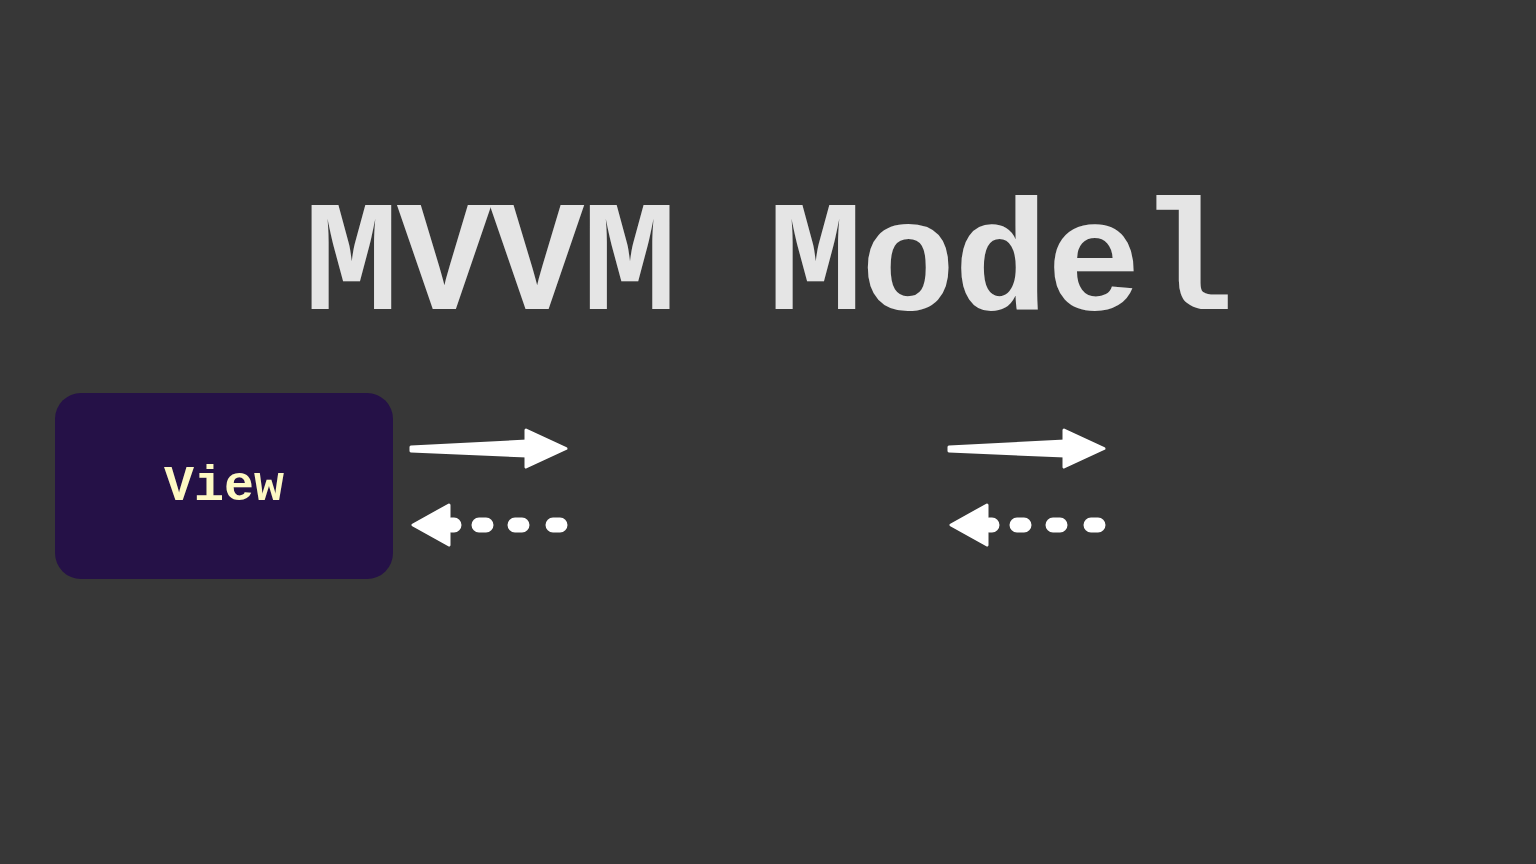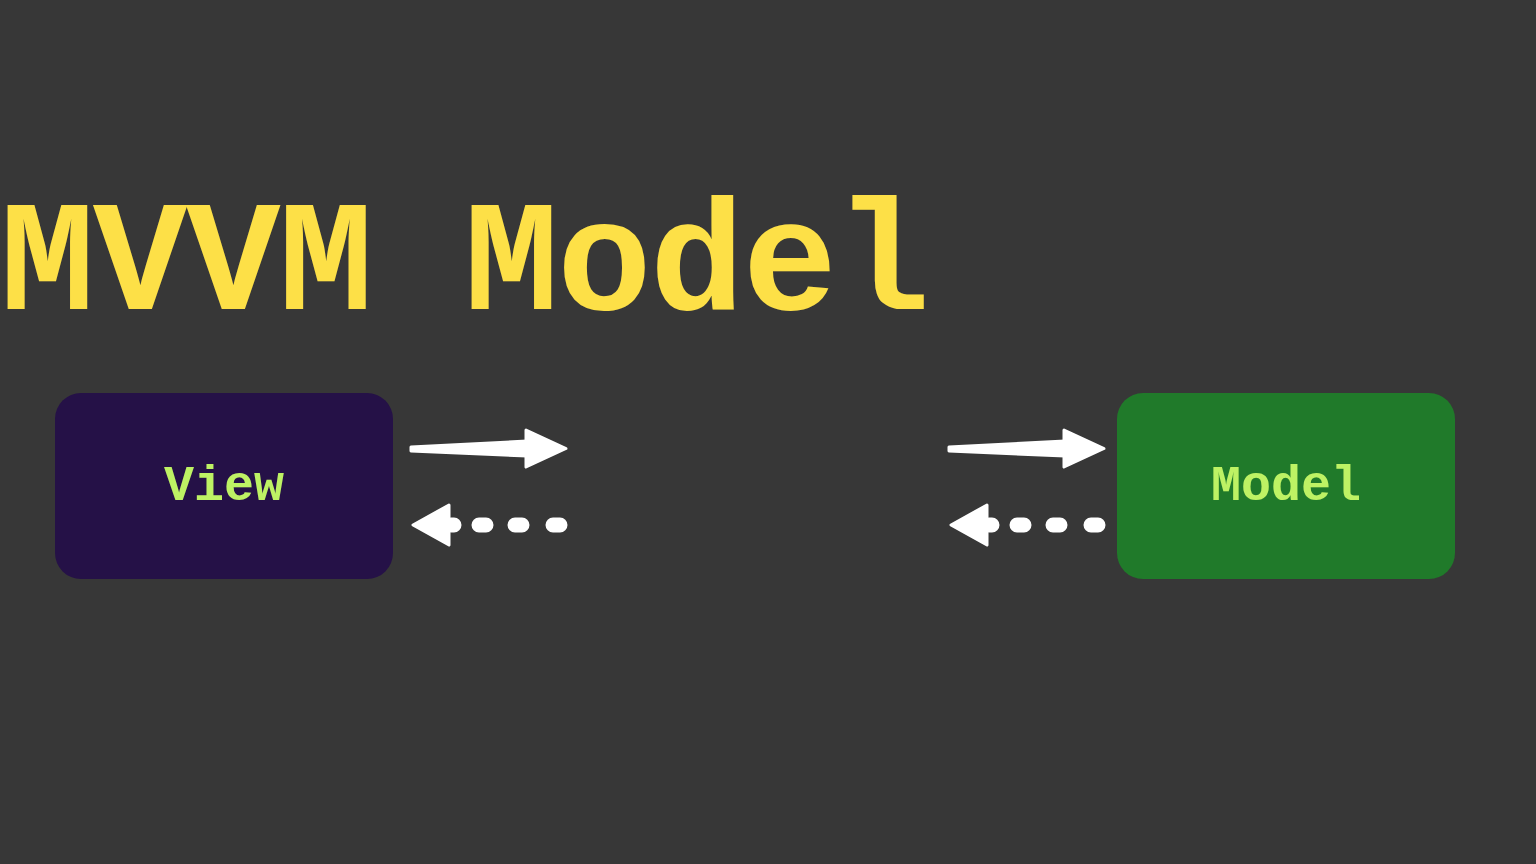--- a/index.html
+++ b/index.html
@@ -12,37 +12,38 @@
     height: 864px;
     background: #373737;
     overflow: hidden;
     font-family: "Liberation Mono", monospace;
   }
   .page-title {
     position: absolute;
     top: 188px;
     left: 0;
     width: 100%;
-    color: #fde047;
+    text-align: center;
+    color: #e5e5e5;
     font-size: 158px;
     font-weight: bold;
     line-height: 1;
     letter-spacing: -2px;
     white-space: nowrap;
   }
   .node {
     position: absolute;
     top: 393px;
     width: 338px;
     height: 186px;
     border-radius: 26px;
     display: flex;
     align-items: center;
     justify-content: center;
-    color: #bef264;
+    color: #fef9c3;
     font-size: 50px;
     font-weight: bold;
     white-space: nowrap;
   }
   .node-view       { left: 55px; }
   .node-view-model { left: 597px; }
   .node-model      { left: 1117px; }
   .connector {
     position: absolute;
   }
@@ -64,23 +65,20 @@
 
 <div class="stage">
 
   <div class="page-title">MVVM Model</div>
 
   <div class="node node-view" style="background-color: rgb(37, 17, 71);">
     <span>View</span>
   </div>
 
 
-  <div class="node node-model" style="background-color: rgb(32, 122, 42);">
-    <span>Model</span>
-  </div>
 
   <div class="connector solid-1">
     <svg width="166" height="52" viewBox="0 0 166 52" aria-hidden="true">
       <polygon class="arrow-shape" points="5,24 121,18 121,33 5,28"></polygon>
       <polygon class="arrow-shape" points="120,7 160,25.5 120,44"></polygon>
     </svg>
   </div>
 
   <div class="connector dashed-1">
     <svg width="164" height="50" viewBox="0 0 164 50" aria-hidden="true">

